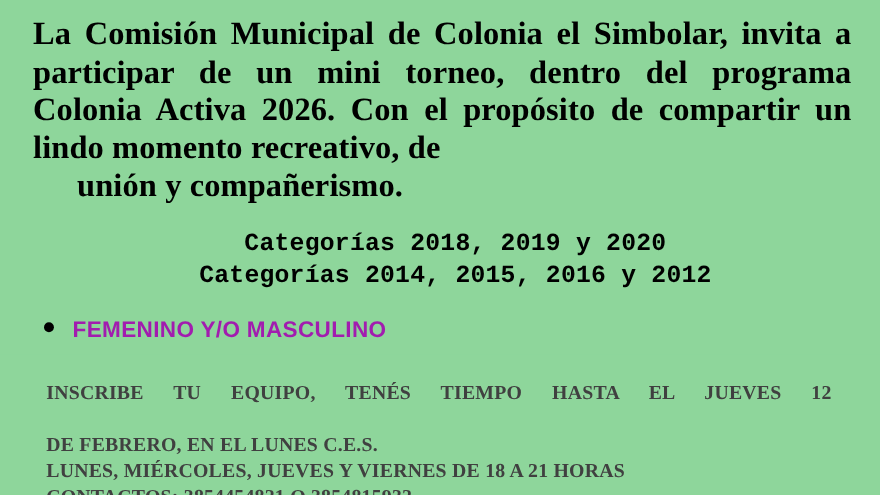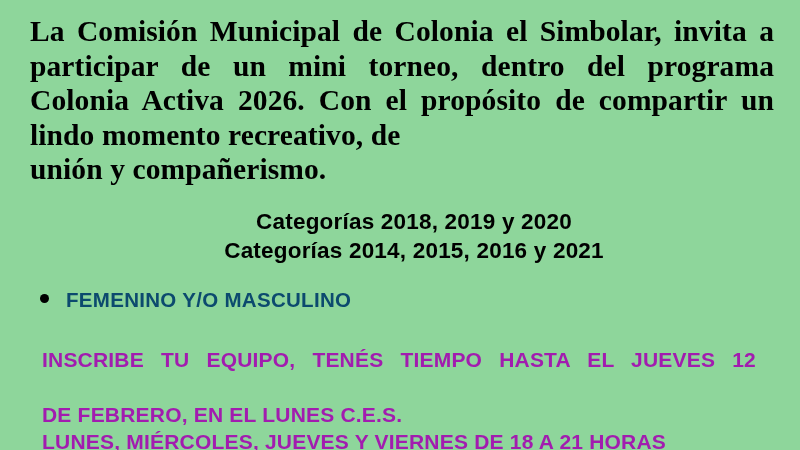--- a/index.html
+++ b/index.html
@@ -28,28 +28,29 @@
     line-height: 1.17;
     color: #000000;
     text-align: justify;
     text-justify: inter-word;
     letter-spacing: 0.1px;
     margin: 0;
   }
   .intro .last-line {
     display: block;
     text-align: left;
+    margin-left: 40px;
   }
   .categories {
     margin-top: 20px;
     text-align: center;
     padding-left: 24px;
   }
   .cat-line {
-    font-family: Liberation Sans, sans-serif;
+    font-family: Liberation Mono, monospace;
     font-weight: bold;
     font-size: 22.5px;
     line-height: 1.33;
     color: #000000;
     letter-spacing: 0.2px;
   }
   .bullet-row {
     margin-top: 22px;
     display: flex;
     align-items: baseline;
@@ -63,33 +64,33 @@
     display: inline-block;
     margin-right: 17px;
     flex: 0 0 auto;
     position: relative;
     top: -4px;
   }
   .bullet-text {
     font-family: "Liberation Sans", sans-serif;
     font-weight: bold;
     font-size: 20.5px;
-    color: #0c4a6e;
+    color: #a21caf;
     letter-spacing: 0.3px;
   }
   .info {
     margin-top: 34px;
     padding-left: 12px;
   }
   .info-line {
-    font-family: Liberation Sans, sans-serif;
+    font-family: Liberation Serif, serif;
     font-weight: bold;
-    font-size: 21px;
+    font-size: 18px;
     line-height: 1.3;
-    color: #a21caf;
+    color: #404040;
     letter-spacing: 0.2px;
   }
   .info-line.justified {
     text-align: justify;
     text-justify: inter-word;
     padding-right: 18px;
   }
   .info-line.justified::after {
     content: "";
     display: inline-block;
@@ -107,21 +108,21 @@
   <div class="intro">
     <span>La Comisión Municipal de Colonia el Simbolar,</span>
     <span>invita a participar de un mini torneo, dentro del</span>
     <span>programa Colonia Activa 2026. Con el propósito</span>
     <span>de compartir un lindo momento recreativo, de</span>
     <span class="last-line">unión y compañerismo.</span>
   </div>
 
   <div class="categories">
     <div class="cat-line">Categorías  2018, 2019 y 2020</div>
-    <div class="cat-line">Categorías 2014, 2015, 2016 y 2021</div>
+    <div class="cat-line">Categorías 2014, 2015, 2016 y 2012</div>
   </div>
 
   <div class="bullet-row">
     <span class="bullet-dot"></span>
     <span class="bullet-text">FEMENINO Y/O MASCULINO</span>
   </div>
 
   <div class="info">
     <div class="info-line justified">INSCRIBE TU EQUIPO, TENÉS TIEMPO HASTA EL JUEVES 12</div>
     <div class="info-line">DE FEBRERO, EN EL LUNES C.E.S.</div>

